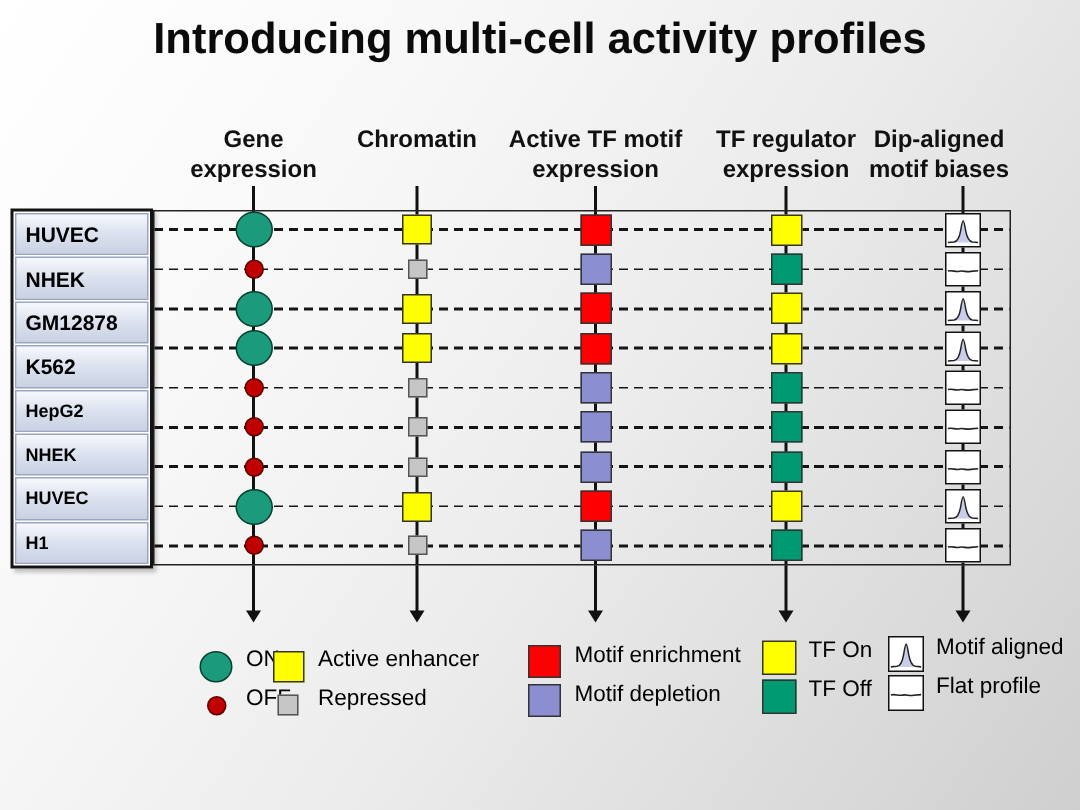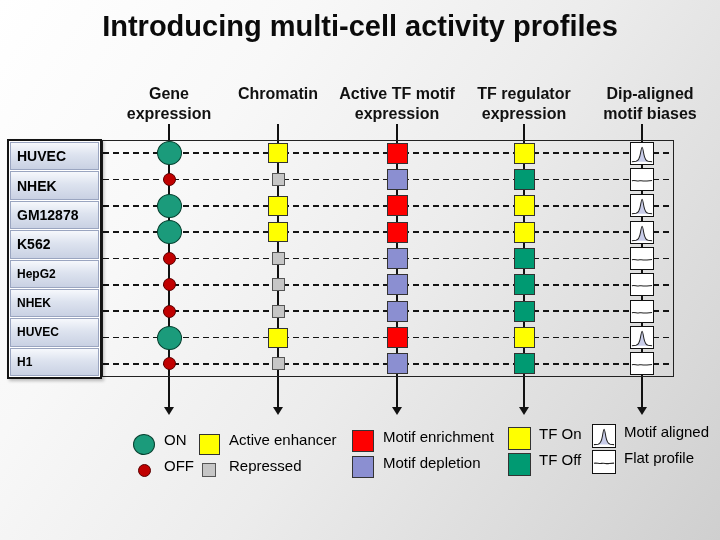--- a/index.html
+++ b/index.html
@@ -93,21 +93,21 @@
       <div class="arrow-stem" style="position: absolute; left: 396px; top: 377px; width: 2px; height: 31px;"></div>
       <div class="arrow-head" style="position: absolute; left: 392px; top: 407px; width: 0px; height: 0px;"></div>
       <div class="col-header" style="position: absolute; left: 454px; top: 84px; width: 140px;">
         <div>TF regulator</div>
         <div>expression</div>
       </div>
       <div class="tick" style="position: absolute; left: 523px; top: 124px; width: 2px; height: 16px;"></div>
       <div class="col-line" style="position: absolute; left: 523px; top: 140px; width: 2px; height: 237px;"></div>
       <div class="arrow-stem" style="position: absolute; left: 523px; top: 377px; width: 2px; height: 31px;"></div>
       <div class="arrow-head" style="position: absolute; left: 519px; top: 407px; width: 0px; height: 0px;"></div>
-      <div class="col-header" style="position: absolute; left: 580px; top: 84px; width: 140px;">
+      <div class="col-header" style="position: absolute; left: 556px; top: 84px; width: 140px;">
         <div>Dip-aligned</div>
         <div>motif biases</div>
       </div>
       <div class="tick" style="position: absolute; left: 641px; top: 124px; width: 2px; height: 16px;"></div>
       <div class="col-line" style="position: absolute; left: 641px; top: 140px; width: 2px; height: 237px;"></div>
       <div class="arrow-stem" style="position: absolute; left: 641px; top: 377px; width: 2px; height: 31px;"></div>
       <div class="arrow-head" style="position: absolute; left: 637px; top: 407px; width: 0px; height: 0px;"></div>
     </div>
   <div class="table-frame"></div>
   <div id="grid">
@@ -220,21 +220,21 @@
           </div>
           <span class="legend-label">ON</span>
         </div>
         <div class="legend-row">
           <div class="legend-icon">
             <div class="li circle-off" style="width: 13px; height: 13px;"></div>
           </div>
           <span class="legend-label">OFF</span>
         </div>
       </div>
-      <div class="legend-group" style="position: absolute; left: 196px; top: 431px;">
+      <div class="legend-group" style="position: absolute; left: 179px; top: 431px;">
         <div class="legend-row">
           <div class="legend-icon">
             <div class="li sq-active" style="width: 21px; height: 21px;"></div>
           </div>
           <span class="legend-label">Active enhancer</span>
         </div>
         <div class="legend-row">
           <div class="legend-icon">
             <div class="li sq-repressed" style="width: 14px; height: 14px;"></div>
           </div>

